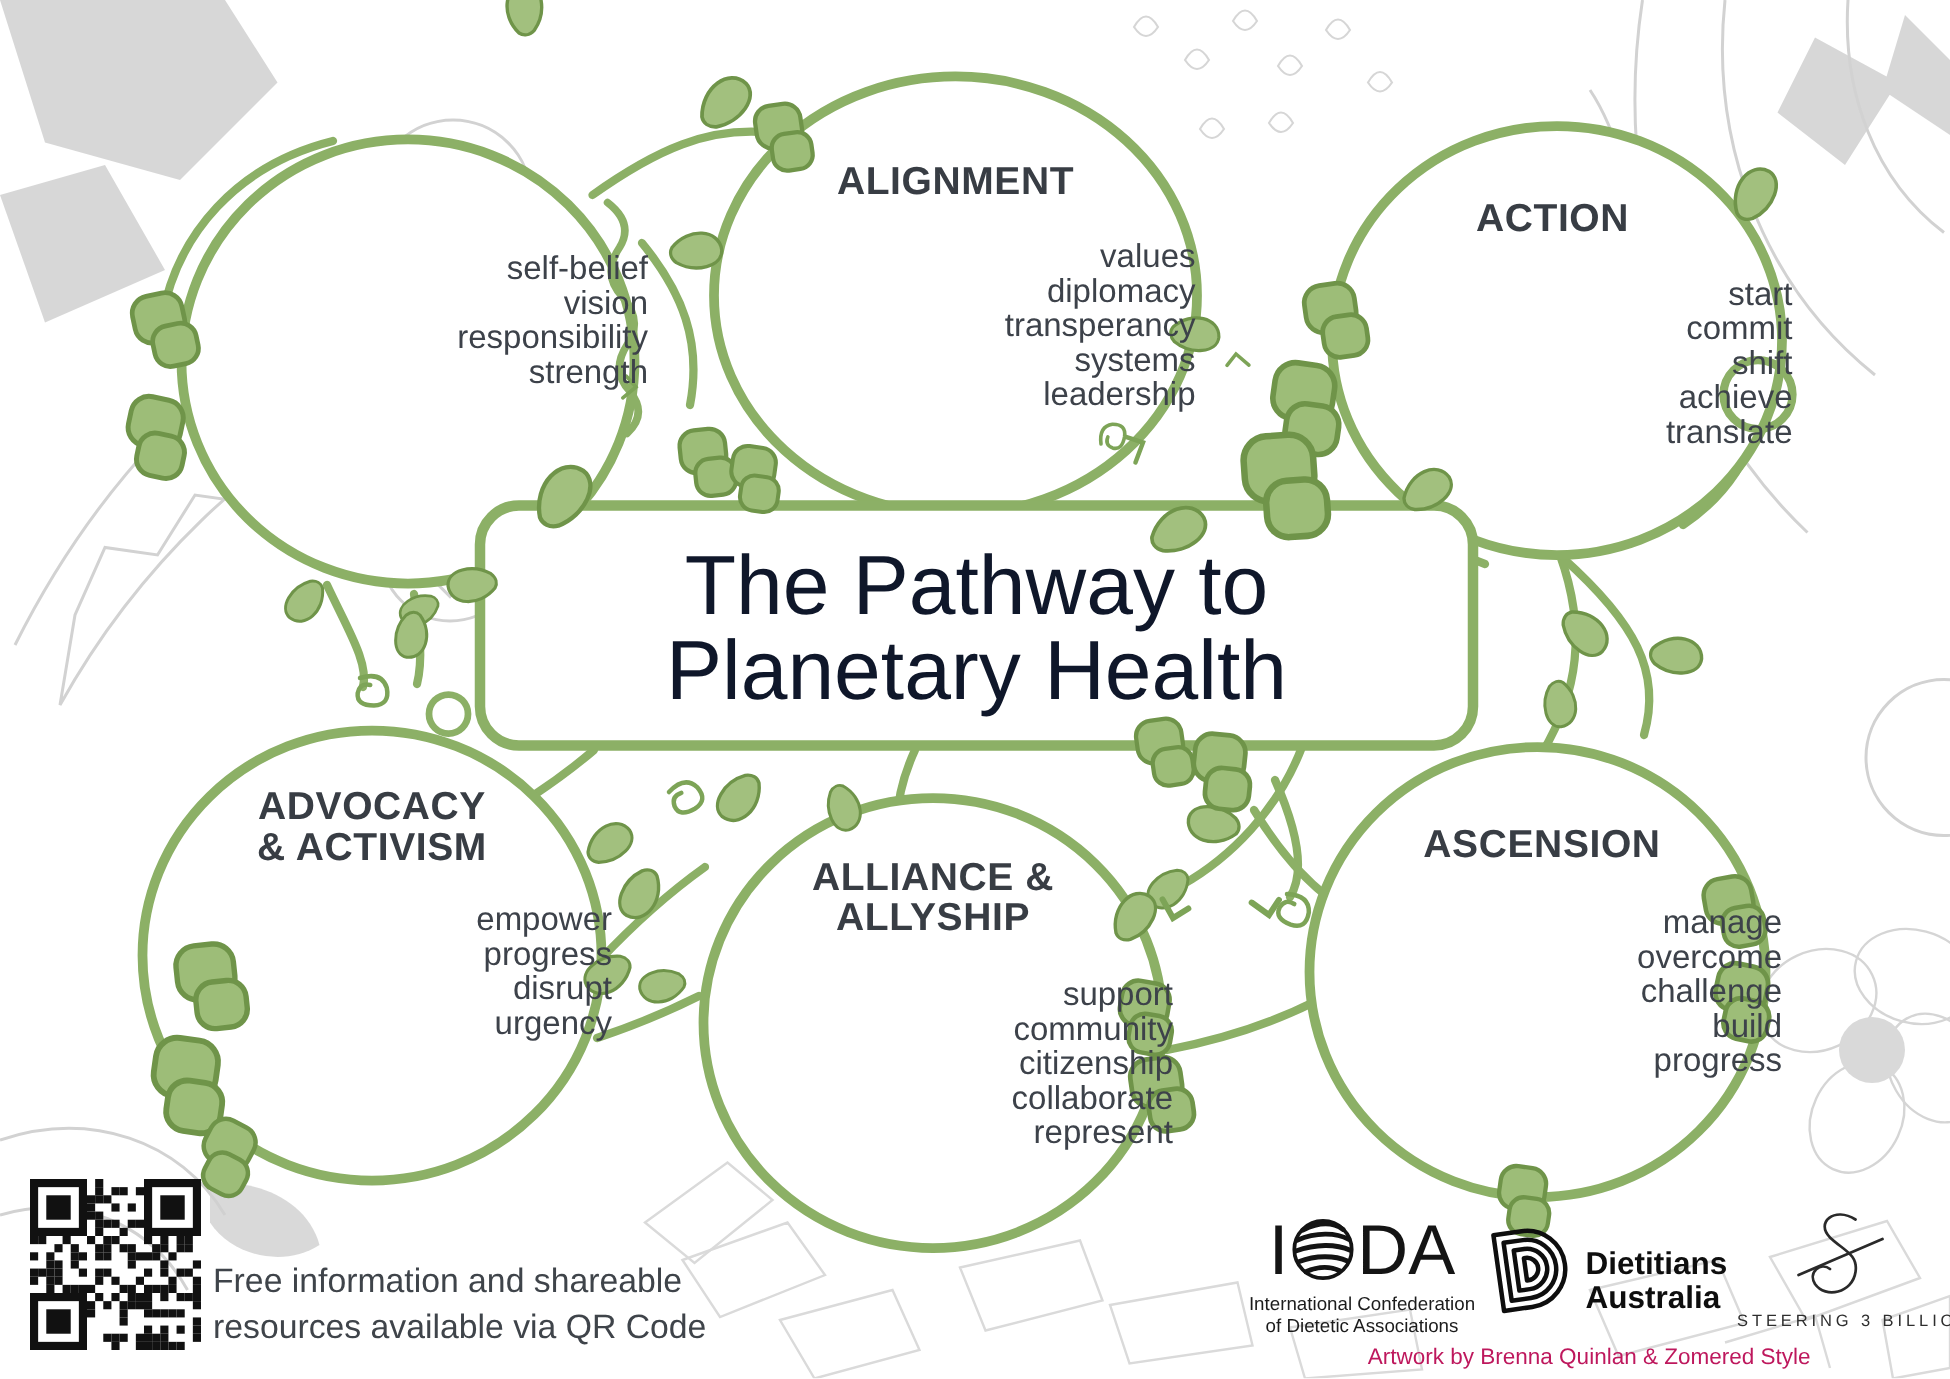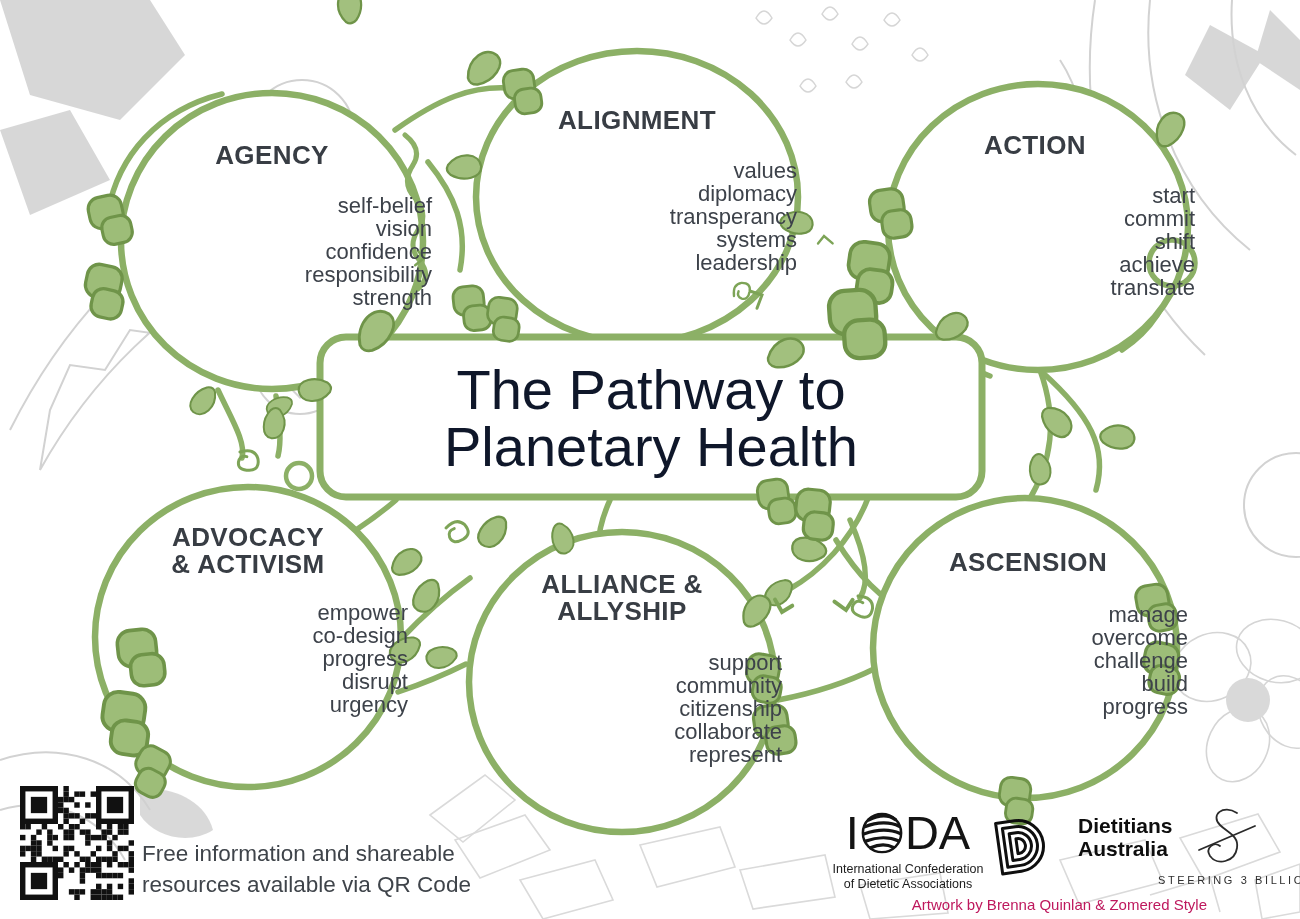--- a/index.html
+++ b/index.html
@@ -20,21 +20,21 @@
   
   .title{position:absolute;left:331px;top:361px;width:640px;text-align:center;
          font-size:56px;line-height:57px;font-weight:400;color:#0f172a;}
   
   .qr{position:absolute;left:20px;top:786px;}
   .qr-caption{position:absolute;left:142px;top:838px;font-size:22.5px;line-height:31px;color:#3f444a;}
   .icda{position:absolute;left:826px;top:809px;width:164px;text-align:center;}
   .icda-acronym{display:flex;justify-content:center;align-items:center;gap:1px;
                 font-size:47px;line-height:48px;font-weight:400;color:#141414;}
   .icda-caption{margin-top:5px;font-size:12.5px;line-height:14.5px;color:#1b1b1b;}
-  .da{position:absolute;left:990px;top:815px;display:flex;align-items:flex-start;gap:24px;}
+  .da{position:absolute;left:990px;top:815px;display:flex;align-items:flex-end;gap:3px;}
   .da-name{font-size:21px;line-height:22.5px;font-weight:700;color:#0e0e0e;}
   .steering{position:absolute;left:1158px;top:806px;width:136px;text-align:center;}
   .steering-label{margin-top:2px;font-size:11px;letter-spacing:2.6px;color:#2e2e2e;white-space:nowrap;}
   .credit{position:absolute;right:93px;top:896px;font-size:15px;color:#be185d;}
 </style>
 </head>
 <body>
 
 <div class="canvas">
 
@@ -171,25 +171,23 @@
       <use href="#curl" transform="translate(858 596) rotate(40)"></use>
       <use href="#arr" transform="translate(782 612) rotate(10)" stroke-width="4"></use>
       <use href="#arr" transform="translate(846 610) rotate(-15)" stroke-width="4"></use>
       <use href="#arr" transform="translate(762 295) rotate(-120)"></use>
       <use href="#arr" transform="translate(424 258) rotate(-90) scale(0.8)"></use>
       <use href="#arr" transform="translate(824 236) rotate(170) scale(0.8)"></use>
     </g>
   </svg>
 
   <div class="node n-agency">
-    <div class="node-heading">AGENCY</div>
     <div class="node-items">
       <div>self-belief</div>
       <div>vision</div>
-      <div>confidence</div>
       <div>responsibility</div>
       <div>strength</div>
     </div>
   </div>
 
   <div class="node n-alignment">
     <div class="node-heading">ALIGNMENT</div>
     <div class="node-items">
       <div>values</div>
       <div>diplomacy</div>
@@ -210,21 +208,20 @@
     </div>
   </div>
 
   <div class="node n-advocacy">
     <div class="node-heading">
       <div>ADVOCACY</div>
       <div>&amp; ACTIVISM</div>
     </div>
     <div class="node-items">
       <div>empower</div>
-      <div>co-design</div>
       <div>progress</div>
       <div>disrupt</div>
       <div>urgency</div>
     </div>
   </div>
 
   <div class="node n-alliance">
     <div class="node-heading">
       <div>ALLIANCE &amp;</div>
       <div>ALLYSHIP</div>

